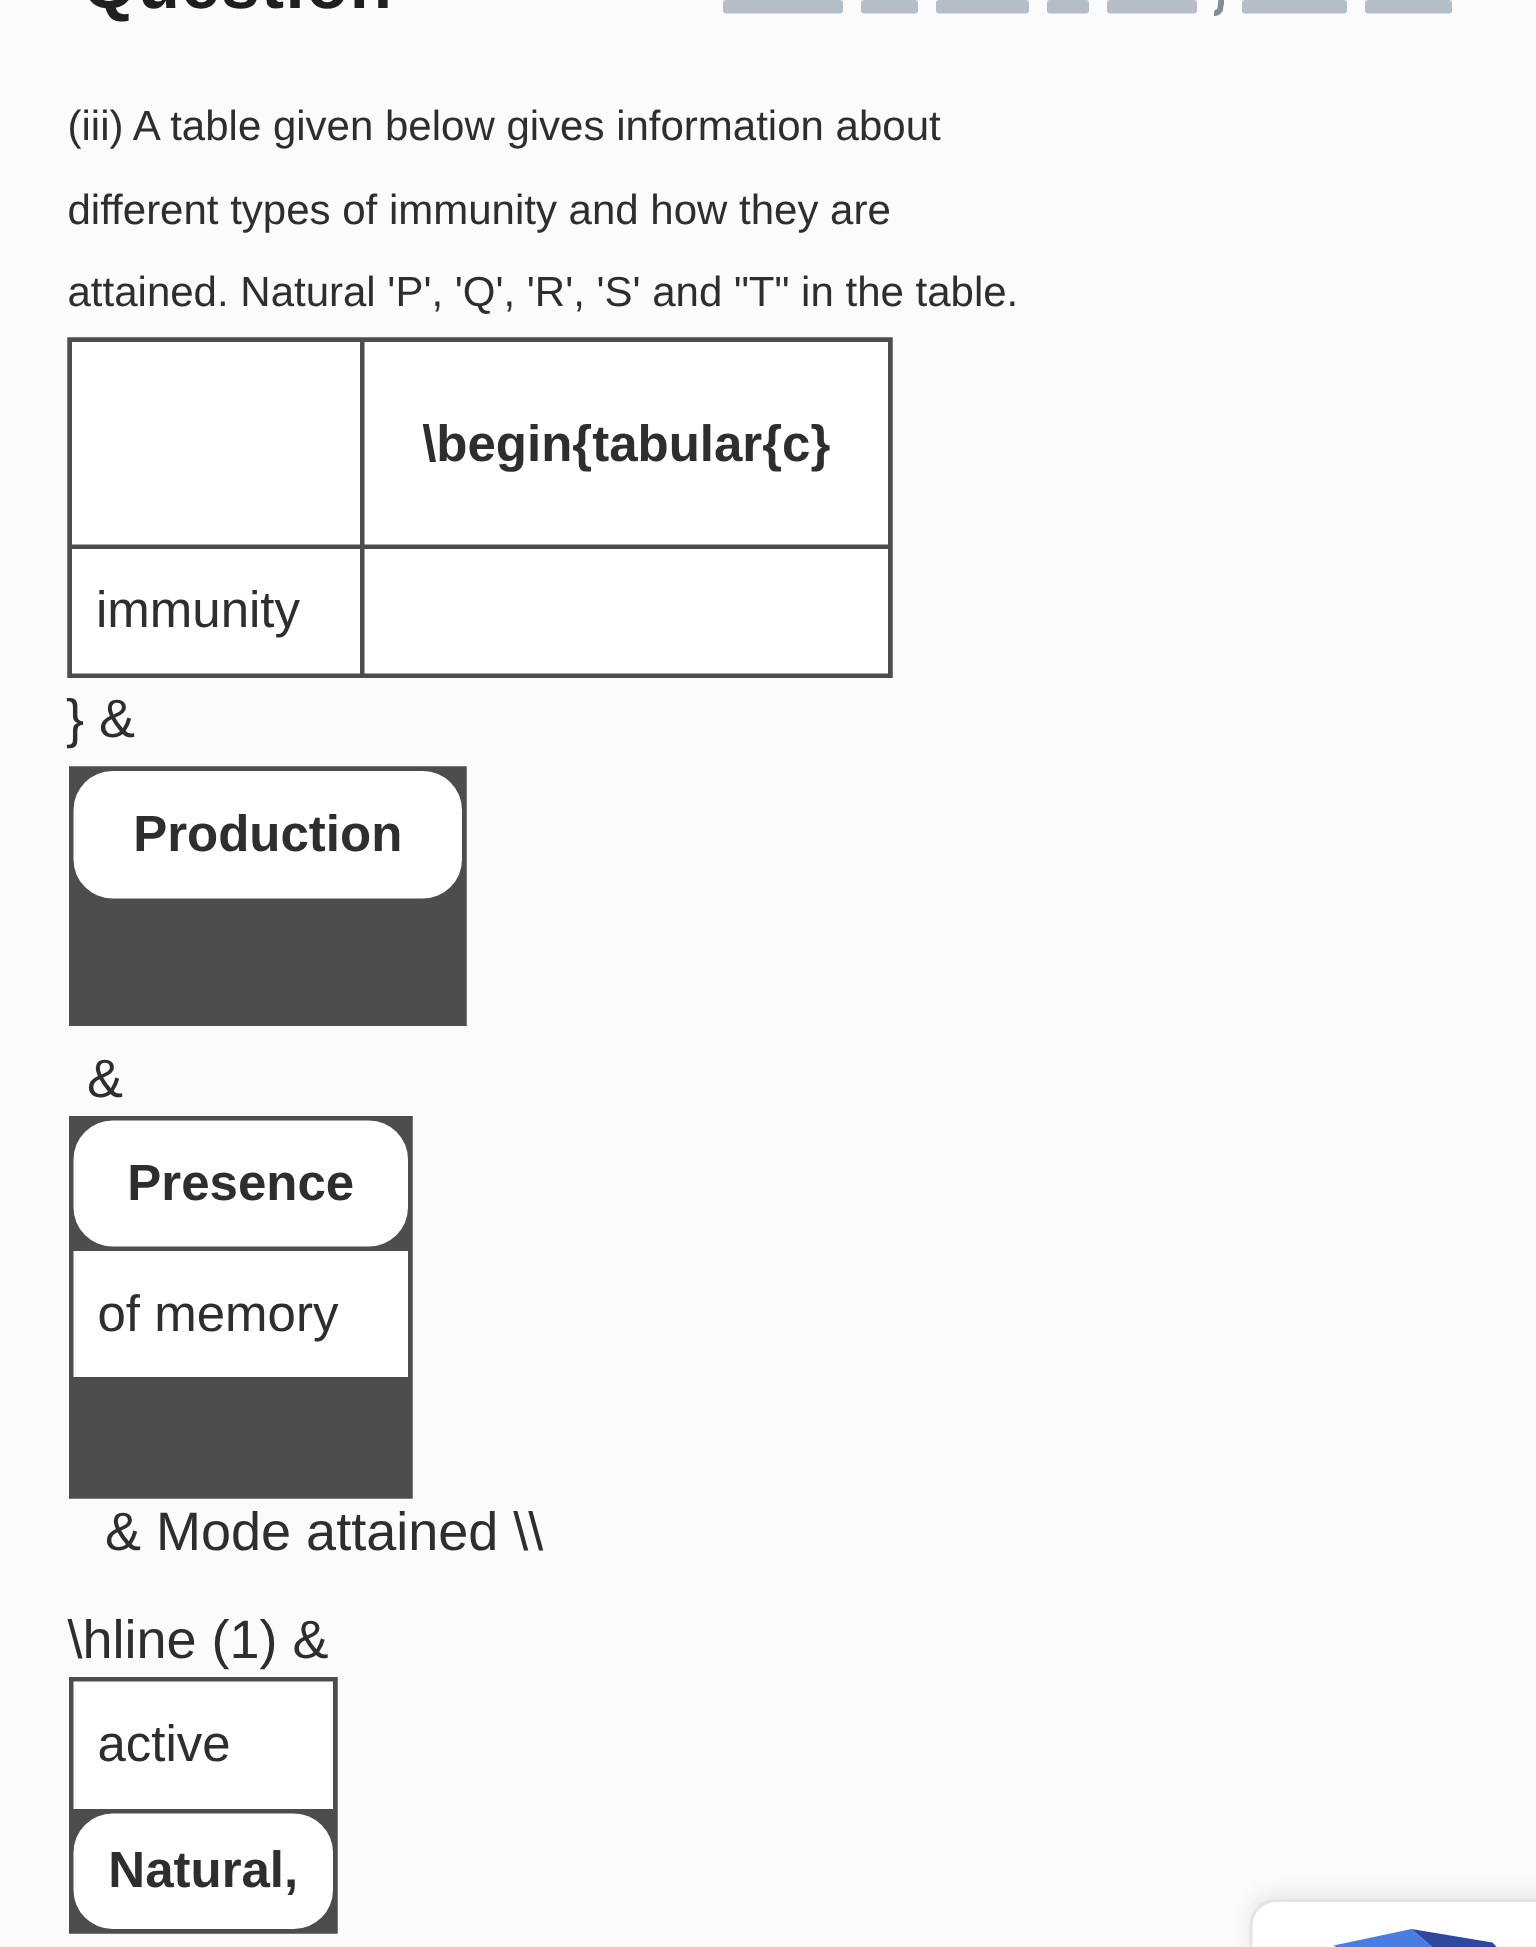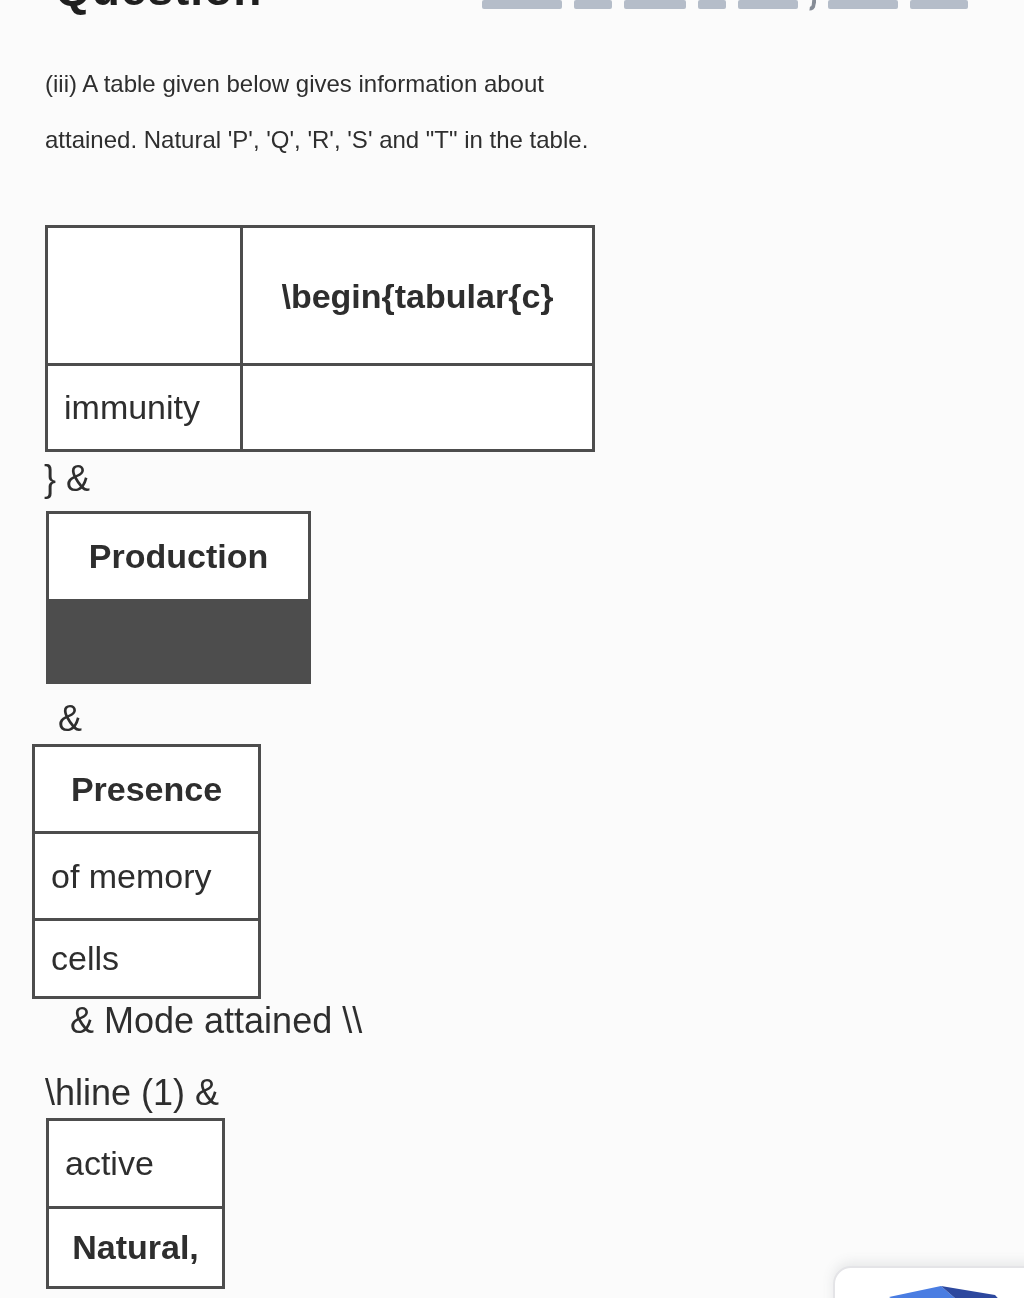--- a/index.html
+++ b/index.html
@@ -32,47 +32,47 @@
   }
   .clip-frag .hook {
     width:11px; height:17px; background:transparent;
     border-right:4px solid #868c96; border-bottom:4px solid #868c96;
     border-radius:0 0 12px 0; transform:rotate(6deg); margin-top:-6px;
   }
 
   
   .question-text {
     position:absolute; left:45px; top:56px; width:965px;
-    font-size:24px; line-height:55.5px; color:#2e2e2e;
+    font-size:28px; line-height:55.5px; color:#2e2e2e;
   }
   .question-text div { white-space:nowrap; }
 
   
   .ltable {
     position:absolute;
     display:grid; gap:3px;
     background:#4d4d4d; border:3px solid #4d4d4d;
   }
   .cell {
     background:#ffffff;
     display:flex; align-items:center;
     font-size:34px; color:#2e2e2e;
     padding-left:16px;
   }
-  .cell.bold { font-weight:bold; justify-content:center; padding-left:0; }
+  .cell.bold { font-weight:bold; justify-content:center; padding-left:0;border-radius:26px; }
   .cell.stack {
     flex-direction:column; justify-content:center; padding-left:0;
     font-weight:bold; line-height:52px; text-align:center;
   }
 
   #table1 { left:45px; top:225px; width:550px; height:227px;
             grid-template-columns:192px 1fr; grid-template-rows:135px 1fr; }
   #table2 { left:46px; top:511px; width:265px; height:173px;
             grid-template-rows:85px 1fr; }
-  #table3 { left:32px; top:744px; width:229px; height:255px;
+  #table3 { left:46px; top:744px; width:229px; height:255px;
             grid-template-rows:84px 84px 1fr; }
   #table4 { left:46px; top:1118px; width:179px; height:171px;
             grid-template-rows:85px 1fr; }
 
   
   .frag {
     position:absolute; font-size:36px; line-height:44px; color:#2e2e2e;
     white-space:nowrap;
   }
   #frag1 { left:44px;  top:457px; }
@@ -104,20 +104,21 @@
   <span class="bar" style="width:62px"></span>
   <span class="bar" style="width:28px"></span>
   <span class="bar" style="width:60px"></span>
   <span class="hook"></span>
   <span class="bar" style="width:70px"></span>
   <span class="bar" style="width:58px"></span>
 </div>
 
 <div class="question-text">
   <div>(iii) A table given below gives information about</div>
+  <div>different types of immunity and how they are</div>
   <div>attained. Natural 'P', 'Q', 'R', 'S' and "T" in the table.</div>
 </div>
 
 <div class="ltable" id="table1">
   <div class="cell"></div>
   <div class="cell stack">
     <div>\begin{tabular{c}</div>
   </div>
   <div class="cell">immunity</div>
   <div class="cell"></div>
@@ -127,21 +128,20 @@
 
 <div class="ltable" id="table2">
   <div class="cell bold">Production</div>
 </div>
 
 <div class="frag" id="frag2">&amp;</div>
 
 <div class="ltable" id="table3">
   <div class="cell bold">Presence</div>
   <div class="cell">of memory</div>
-  <div class="cell">cells</div>
 </div>
 
 <div class="frag" id="frag3">&amp; Mode attained \\</div>
 <div class="frag" id="frag4">\hline (1) &amp;</div>
 
 <div class="ltable" id="table4">
   <div class="cell">active</div>
   <div class="cell bold">Natural,</div>
 </div>
 

